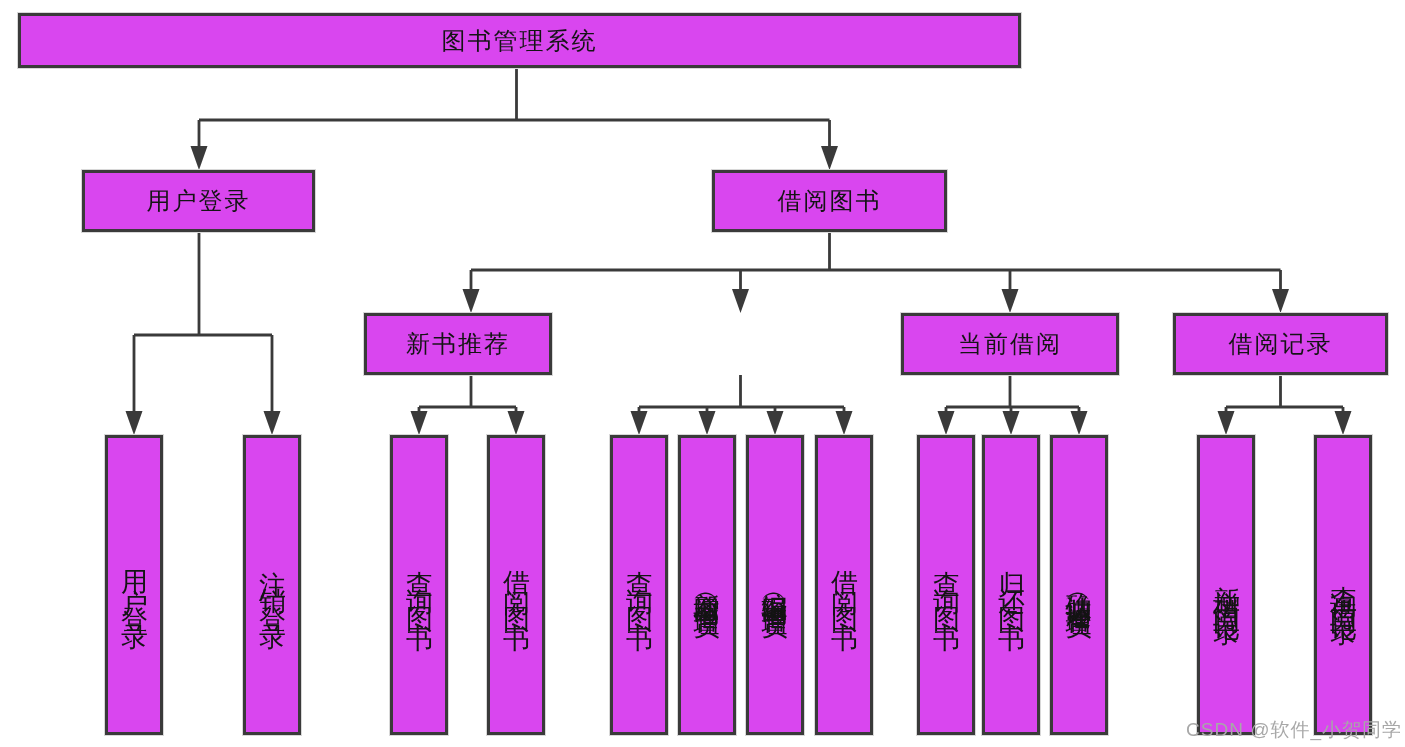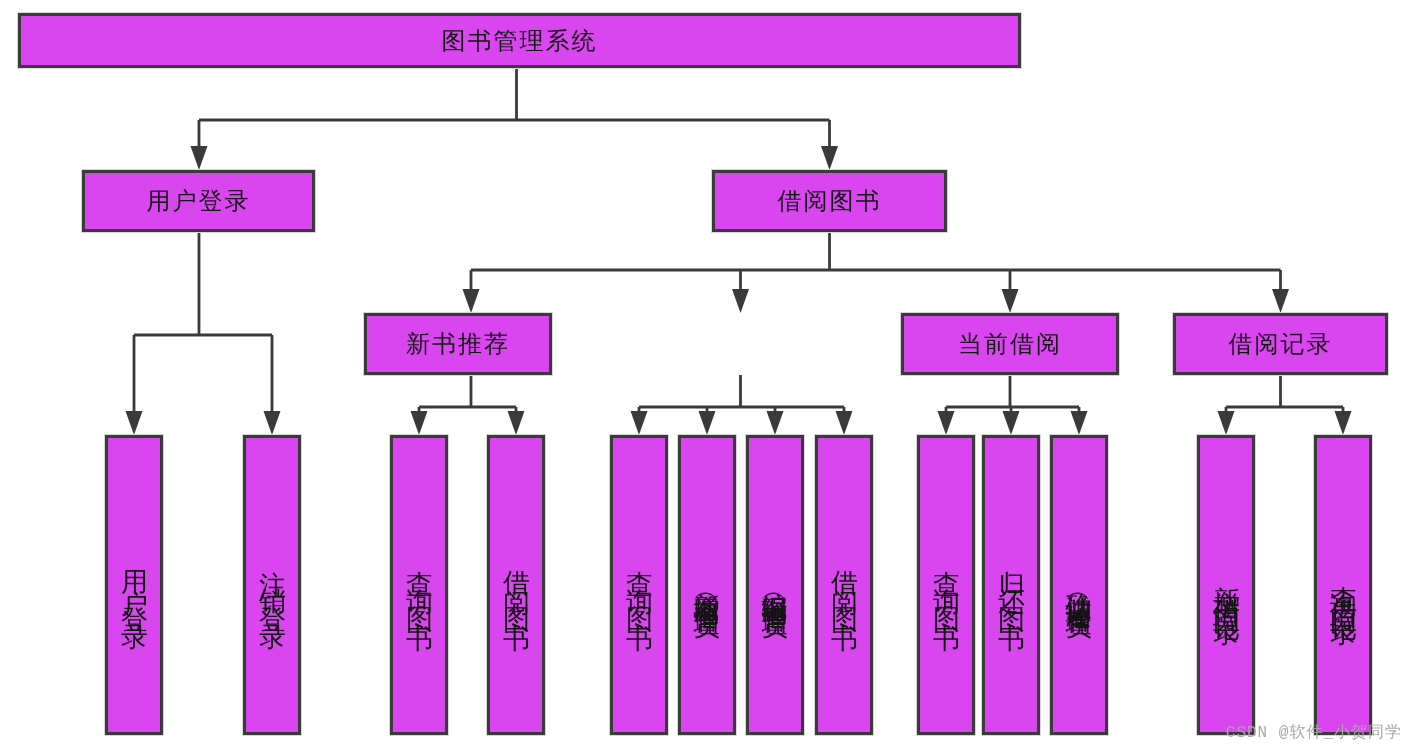--- a/index.html
+++ b/index.html
@@ -35,26 +35,25 @@
     text-orientation:mixed;
     font-size:27px;
     line-height:1;
   }
   .v.sp4{letter-spacing:18px;}
   .v.sp6{letter-spacing:7px;}
   .v.sp8{letter-spacing:3px;font-size:26px;}
   .watermark{
     position:absolute;
     right:3px;bottom:4px;
-    font-size:16px;
+    font-size:19px;
     color:var(--wm);
     letter-spacing:1px;
     z-index:5;
     white-space:nowrap;
-    font-family:Liberation Mono, monospace;
   }
 </style>
 </head>
 <body>
 
 <div class="canvas">
 
   <svg class="connectors" viewBox="0 0 1405 747" xmlns="http://www.w3.org/2000/svg">
 
     <path d="M516.5 68 V120 M199 120 H829.5 M199 120 V148 M829.5 120 V148"></path>

